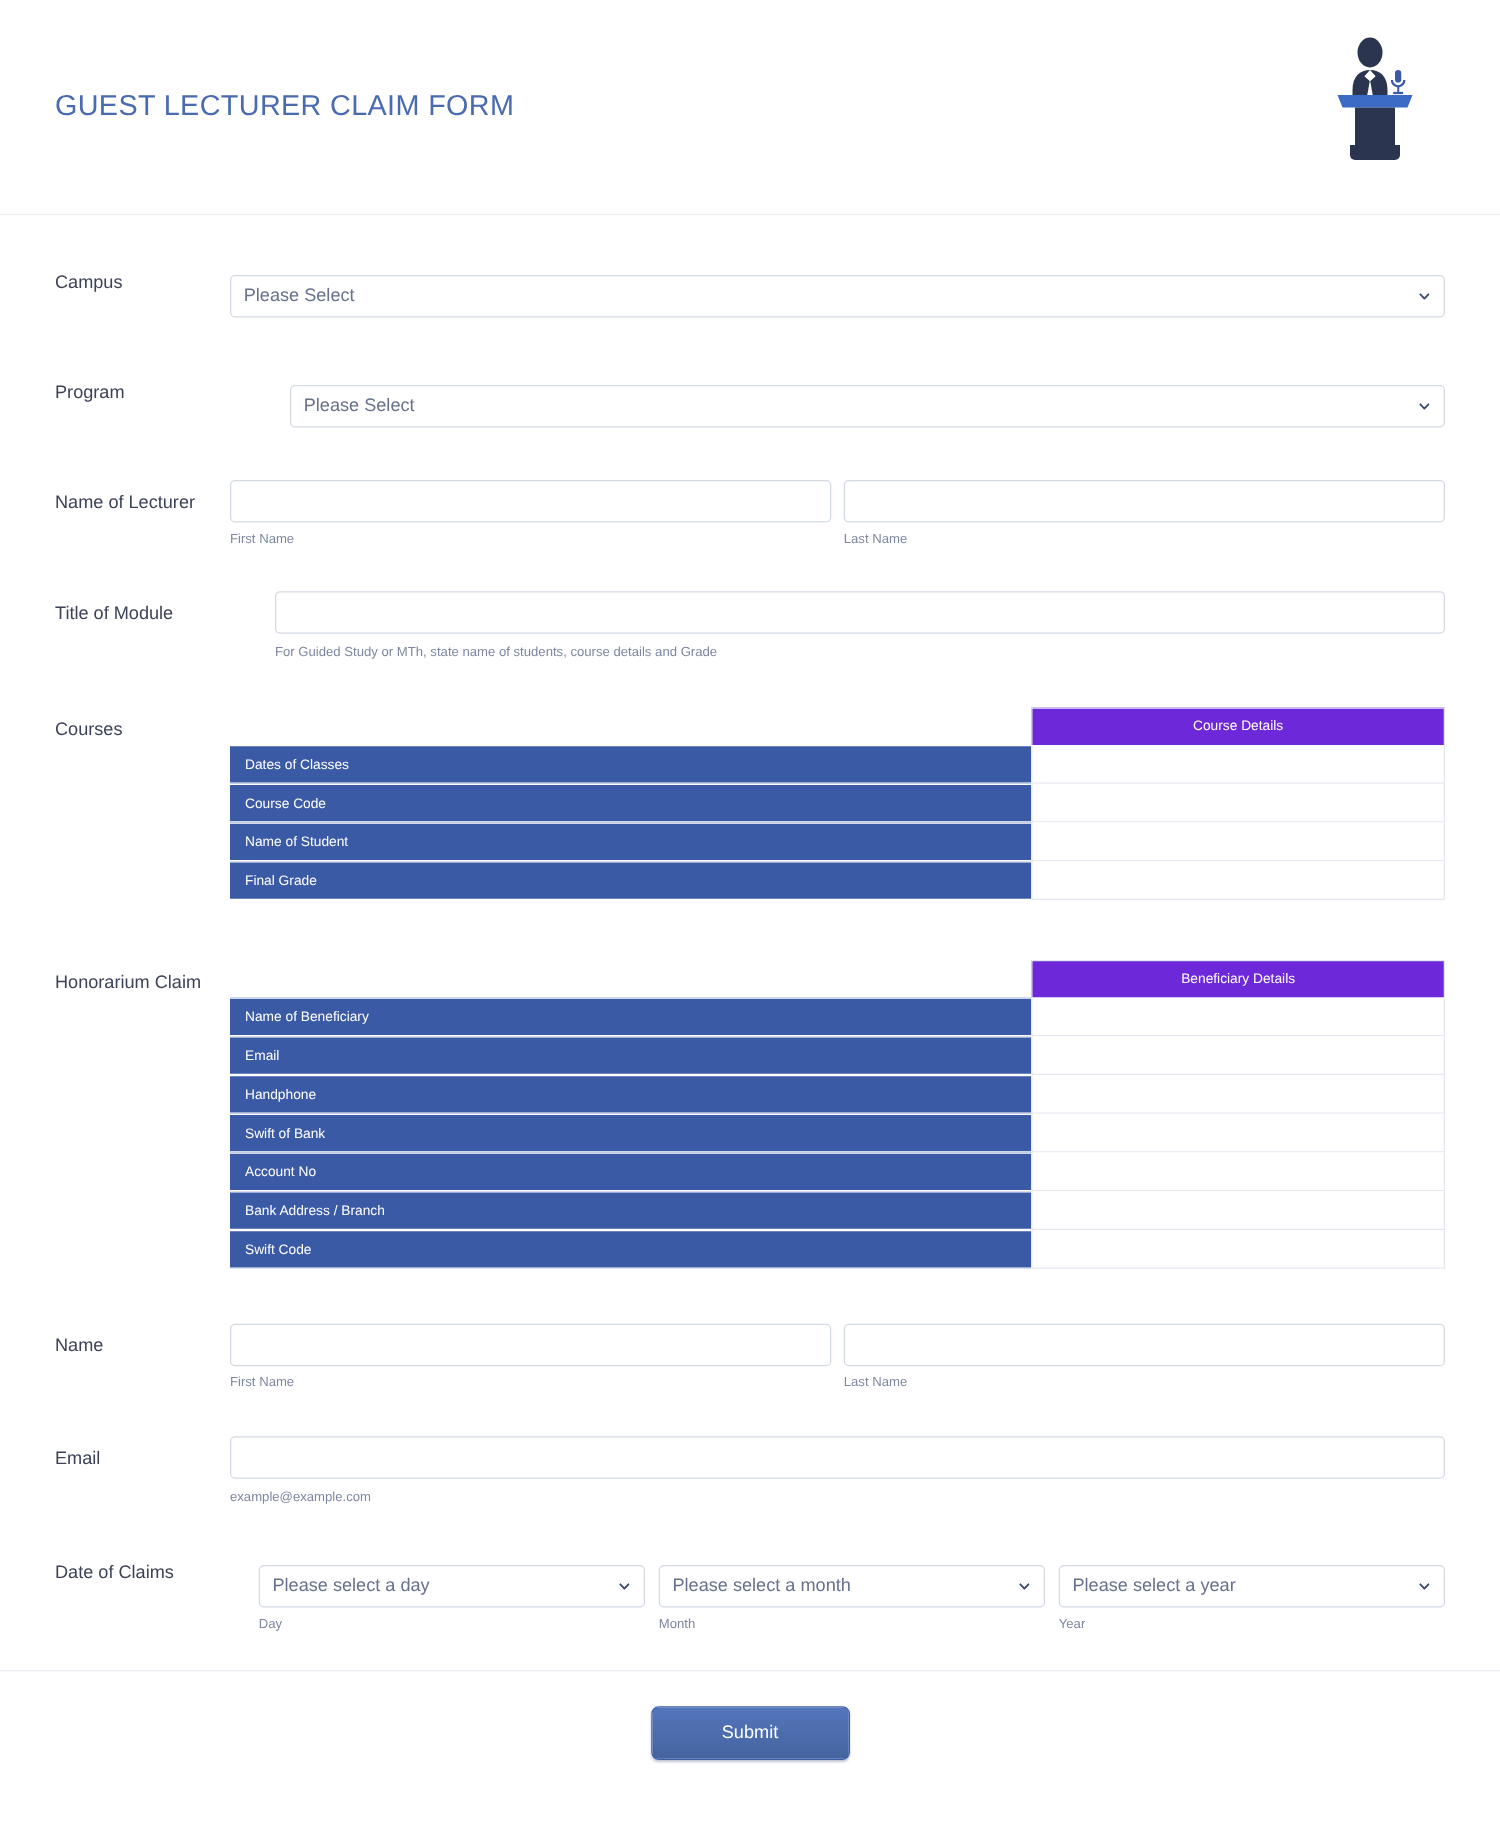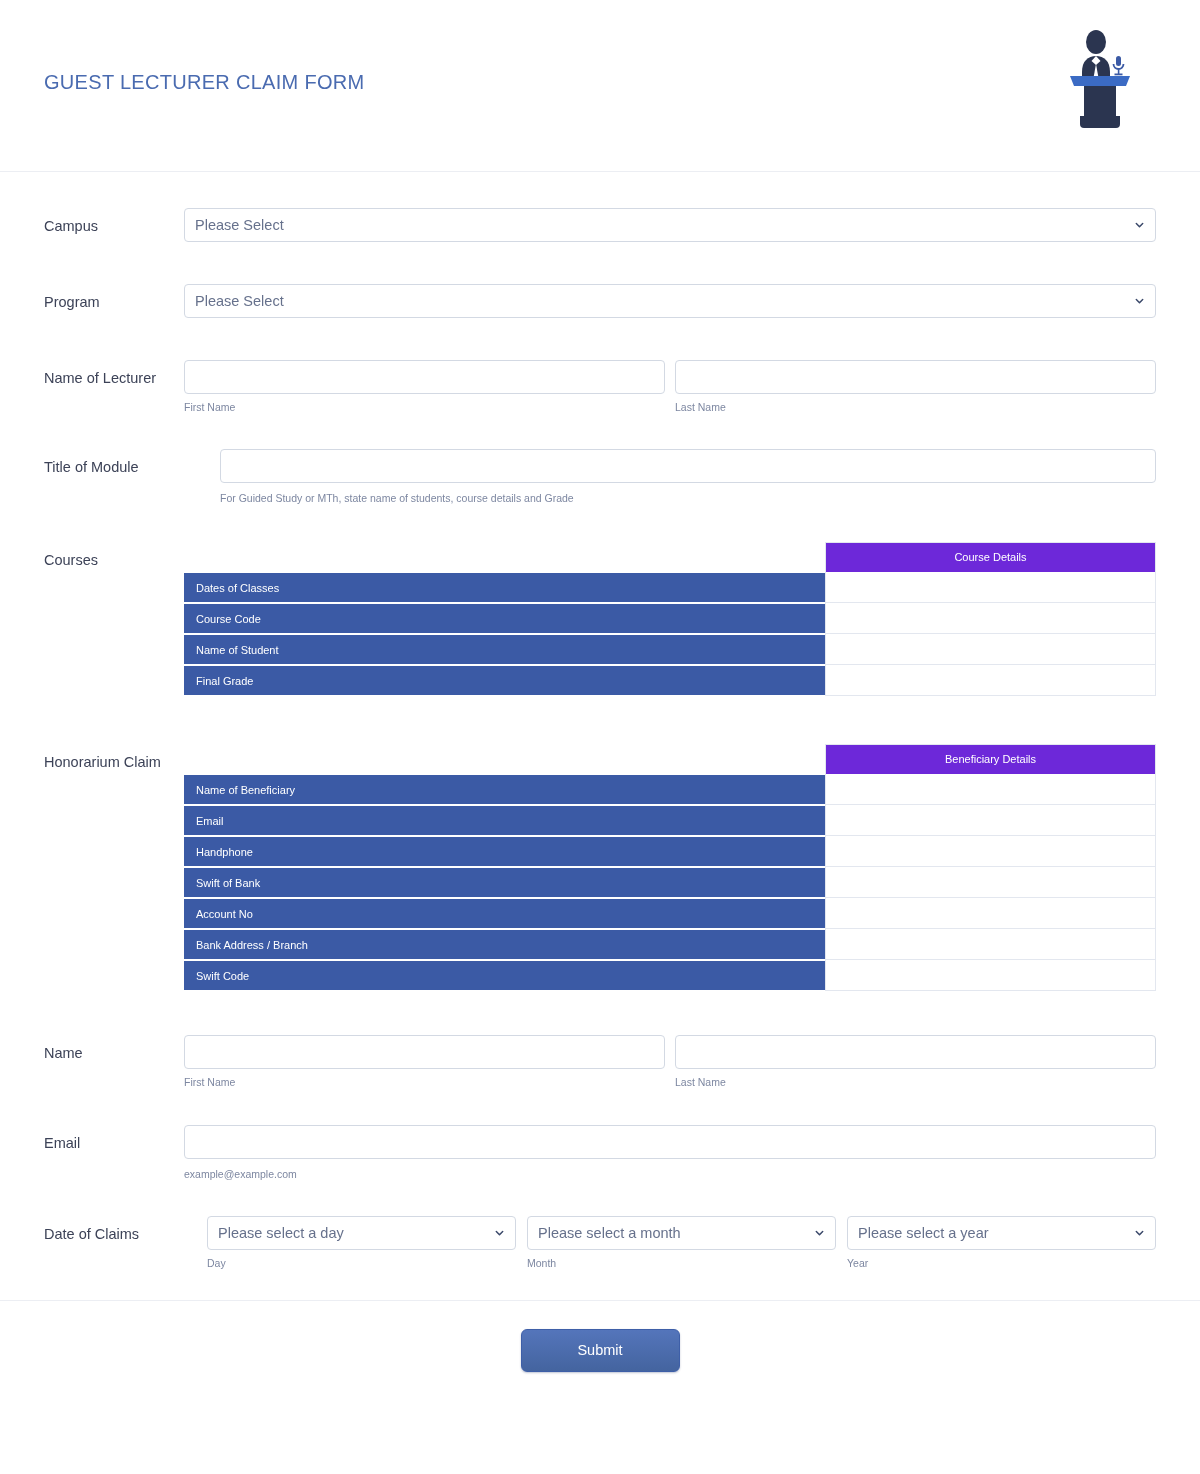--- a/index.html
+++ b/index.html
@@ -20,21 +20,21 @@
   .form-header {
     position: relative;
     height: 172px;
     border-bottom: 1px solid #eceef3;
     background: #ffffff;
   }
   .form-title {
     position: absolute;
     left: 44px;
     top: 71px;
-    font-size: 20px;
+    font-size: 23px;
     letter-spacing: .3px;
     color: #4a6bb0;
     font-weight: 400;
     white-space: nowrap;
   }
   .header-logo {
     position: absolute;
     right: 64px;
     top: 28px;
     width: 72px;
@@ -69,21 +69,21 @@
     border-radius: 4px;
     background: #ffffff;
     font-family: "Liberation Sans", sans-serif;
     font-size: 14.5px;
     color: #3c4257;
     padding: 0 10px;
     outline: none;
   }
   .ipt::placeholder { color: #7d87a1; }
 
-  .sel-wrap { position: relative; width: 100%; }
+  .sel-wrap { position: relative; width: 100%; margin-top: 12px; }
   .sel {
     width: 100%;
     height: 34px;
     border: 1px solid #d3d9e3;
     border-radius: 4px;
     background: #ffffff;
     font-family: "Liberation Sans", sans-serif;
     font-size: 14.5px;
     color: #6b7siz;
     color: #66718c;
@@ -239,21 +239,21 @@
         <div class="sel">Please Select</div>
         <span class="chev">
           <svg viewBox="0 0 12 12">
               <path d="M2.5 4.3 L6 8 L9.5 4.3" fill="none" stroke="#3c4a6b" stroke-width="1.6" stroke-linecap="round" stroke-linejoin="round"></path>
             </svg>
         </span>
       </div>
     </div>
   </div>
 
-  <div class="field-row" style="margin-top:42px;">
+  <div class="field-row" style="margin-top:42px;gap:48px;">
     <div class="field-label">Program</div>
     <div class="field-control">
       <div class="sel-wrap">
         <div class="sel">Please Select</div>
         <span class="chev">
           <svg viewBox="0 0 12 12">
               <path d="M2.5 4.3 L6 8 L9.5 4.3" fill="none" stroke="#3c4a6b" stroke-width="1.6" stroke-linecap="round" stroke-linejoin="round"></path>
             </svg>
         </span>
       </div>

